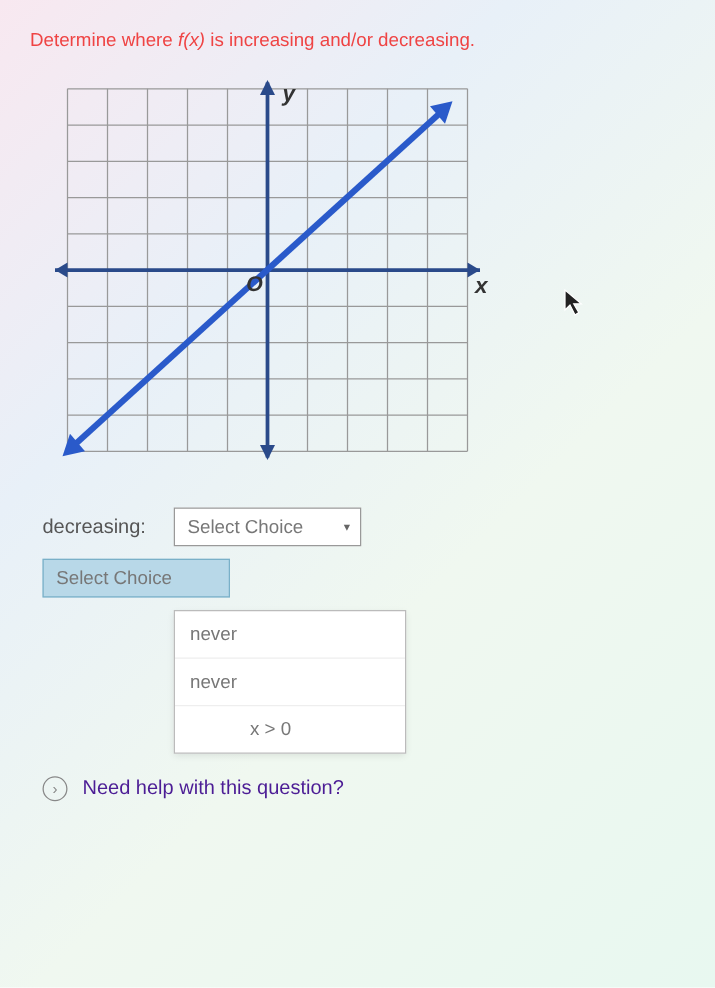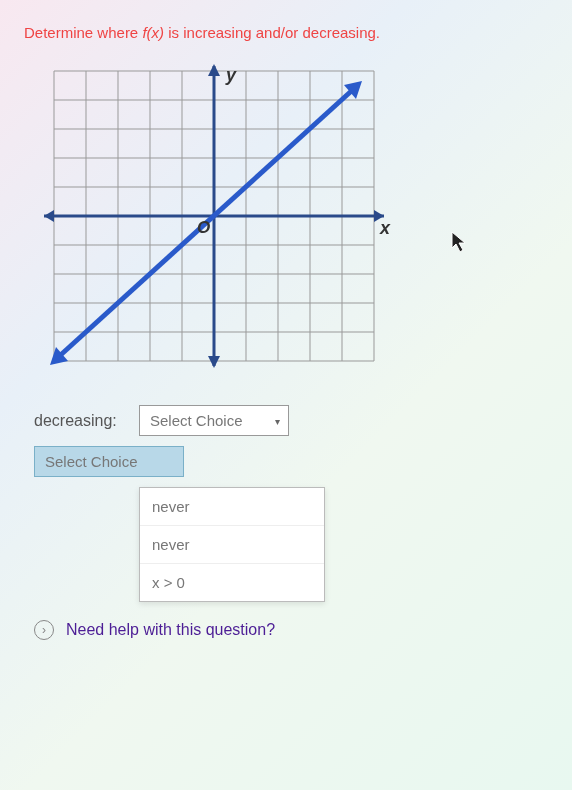--- a/index.html
+++ b/index.html
@@ -70,20 +70,21 @@
     }
     .dropdown-item {
       padding: 10px 12px;
       font-size: 15px;
       color: #777;
       cursor: pointer;
       border-bottom: 1px solid #eee;
     }
     .dropdown-item:last-child {
       border-bottom: none;
+      margin-left: 48px;
     }
     .help-row {
       margin-top: 18px;
       margin-left: 10px;
       display: flex;
       align-items: center;
       gap: 12px;
     }
     .help-icon {
       width: 20px;

